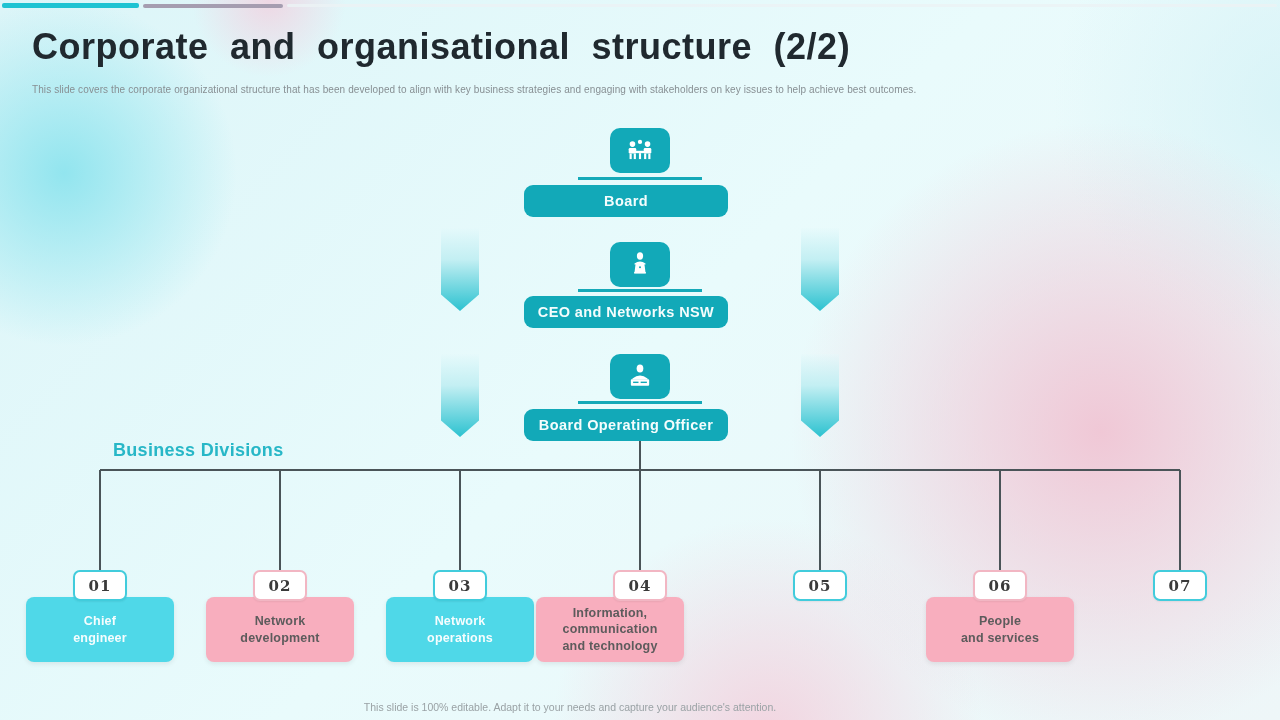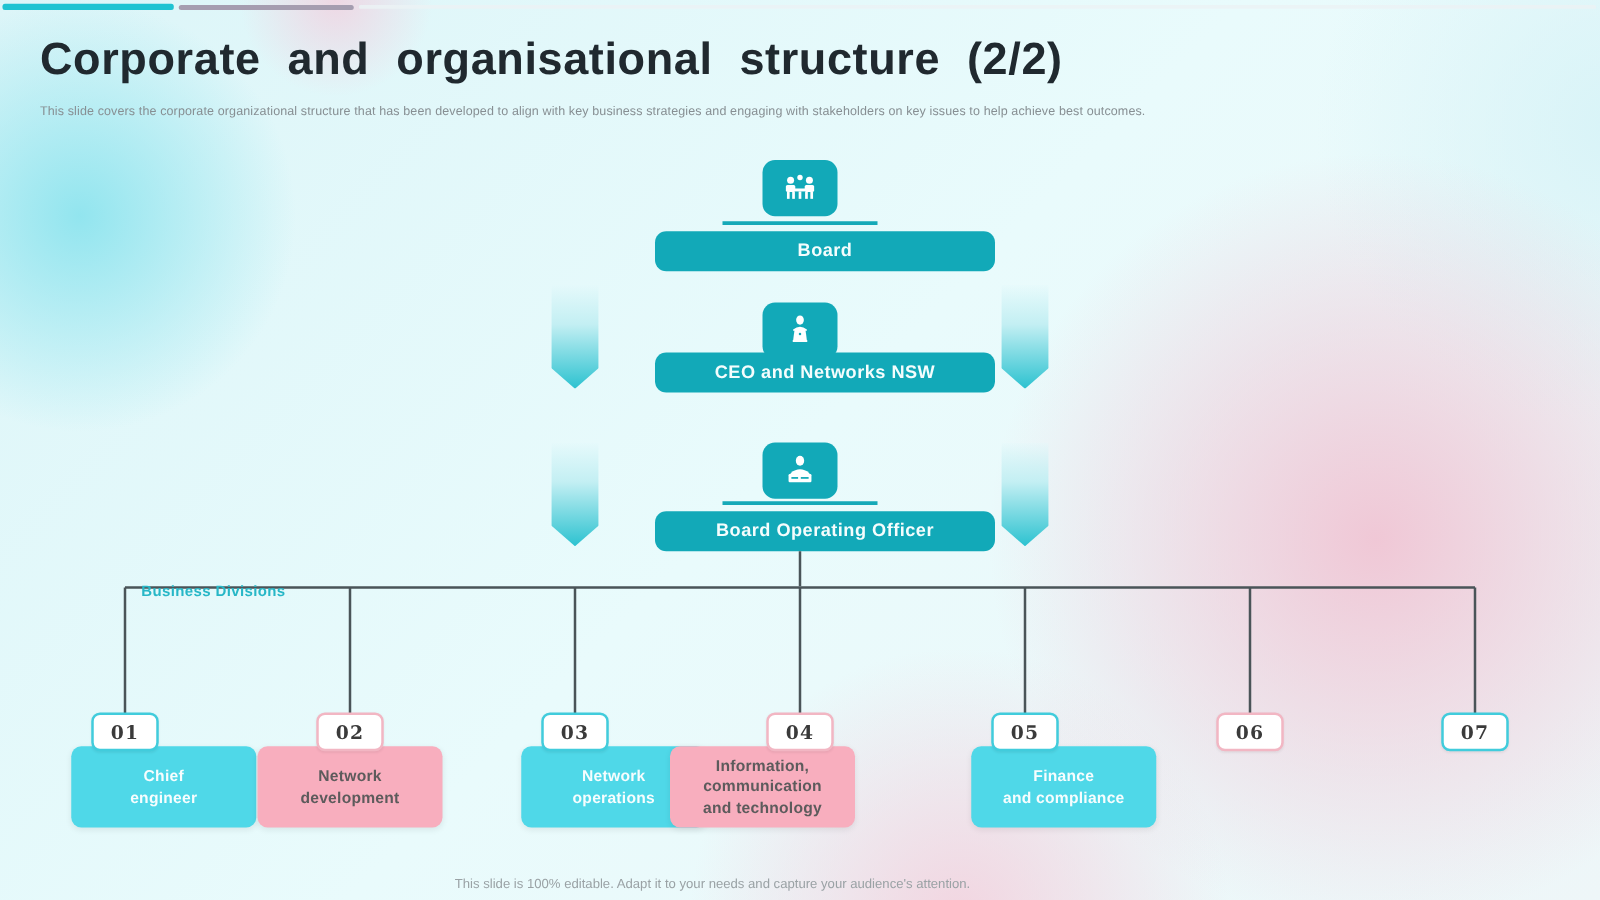--- a/index.html
+++ b/index.html
@@ -37,62 +37,62 @@
   .icon-tile {
     position:absolute; left:610px; width:60px; height:45px;
     background:#12a9b8; border-radius:10px;
     display:flex; align-items:center; justify-content:center;
   }
   .icon-tile svg { display:block; }
   .node-underline {
     position:absolute; left:578px; width:124px; height:3px; background:#15a9b8;
   }
   .node-label {
-    position:absolute; left:524px; width:272px; height:32px;
+    position:absolute; left:524px; width:204px; height:32px;
     background:#12a9b8; border-radius:9px;
     display:flex; align-items:center; justify-content:center;
     color:#f4fdfd; font-weight:bold; font-size:14.5px; letter-spacing:0.4px;
   }
 
   
   .down-arrow {
     position:absolute; width:38px; height:83px;
     background:linear-gradient(180deg, rgba(228,249,251,0.25) 0%, #c3eff3 38%, #2cc2d0 100%);
     clip-path:polygon(0 0, 100% 0, 100% 80%, 50% 100%, 0 80%);
   }
 
   
   .line { position:absolute; background:#4a5458; }
   .stem       { left:639px;  top:441px; width:1.5px; height:28px; }
   .h-connector{ left:100px;  top:469px; width:1080px; height:1.5px; }
   .drop       { top:470px;   width:1.5px; height:102px; }
 
   .divisions-heading {
-    position:absolute; left:113px; top:466px;
-    font-size:12px; font-weight:bold; color:#27b7c7; letter-spacing:0.3px;
+    position:absolute; left:113px; top:440px;
+    font-size:18px; font-weight:bold; color:#27b7c7; letter-spacing:0.3px;
   }
 
   .badge {
     position:absolute; top:570px; width:54px; height:31px;
     background:#ffffff; border-radius:7px; z-index:2;
     display:flex; align-items:center; justify-content:center;
     font-family:"DejaVu Serif", serif; font-weight:bold; font-size:15px;
     color:#3a3a3a; letter-spacing:1px;
     box-shadow:0 1px 2px rgba(0,0,0,0.06);
   }
   .badge.cyan { border:2px solid #41ccdc; }
   .badge.pink { border:2px solid #f2b6c3; }
 
   .division-box {
     position:absolute; top:597px; width:148px; height:65px; border-radius:8px;
     display:flex; align-items:center; justify-content:center; text-align:center;
     font-weight:bold; font-size:12.5px; line-height:1.32; letter-spacing:0.2px;
     white-space:pre-line; box-shadow:0 2px 5px rgba(0,0,0,0.08); z-index:1;
   }
-  .division-box.cyan { background:#4fd8e8; color:rgba(255,255,255,0.95);margin-left:31px; }
+  .division-box.cyan { background:#4fd8e8; color:rgba(255,255,255,0.95); }
   .division-box.pink { background:#f8aebe; color:#5d5b5c; }
 
   .footer-note {
     position:absolute; left:0; top:701px; width:1140px; text-align:center;
     font-size:10.5px; color:#9aa2a5;
   }
 </style>
 </head>
 <body>
 
@@ -126,21 +126,21 @@
   <div class="icon-tile" style="top:242px">
     <svg width="26" height="30" viewBox="0 0 24 30" fill="#ffffff">
       <ellipse cx="12" cy="6" rx="3.1" ry="3.7"></ellipse>
       <path d="M6.5 13.5 Q12 9.4 17.5 13.5 L17.5 14.5 L6.5 14.5 Z"></path>
       <path d="M7.6 14 L16.4 14 L17.6 23 L6.4 23 Z"></path>
       <circle cx="12" cy="17.2" r="1" fill="#12a9b8"></circle>
       <rect x="6.2" y="22" width="11.6" height="1.6"></rect>
     </svg>
   </div>
   <div class="node-underline" style="top:289px"></div>
-  <div class="node-label" style="top:282px">CEO and Networks NSW</div>
+  <div class="node-label" style="top:296px">CEO and Networks NSW</div>
 
   <div class="icon-tile" style="top:354px">
     <svg width="30" height="28" viewBox="0 0 26 26" fill="#ffffff">
       <ellipse cx="13" cy="5.2" rx="3.1" ry="3.7"></ellipse>
       <path d="M6 14.4 Q13 8.8 20 14.4 L20 15.4 L6 15.4 Z"></path>
       <rect x="4.5" y="15" width="17" height="6.2" rx="0.9"></rect>
       <rect x="6.6" y="17.3" width="5" height="1.3" fill="#12a9b8"></rect>
       <rect x="13.6" y="17.3" width="5.8" height="1.3" fill="#12a9b8"></rect>
     </svg>
   </div>
@@ -174,18 +174,18 @@
 
   <div class="division-box cyan" style="left:26px">Chief
 engineer</div>
   <div class="division-box pink" style="left:206px">Network
 development</div>
   <div class="division-box cyan" style="left:386px">Network
 operations</div>
   <div class="division-box pink" style="left:536px">Information,
 communication
 and technology</div>
-  <div class="division-box cyan" style="left:746px">Finance
-and compliance</div>
+  <div class="division-box pink" style="left:926px">People
+and services</div>
 
   <div class="footer-note">This slide is 100% editable. Adapt it to your needs and capture your audience's attention.</div>
 
 </div>
 
 </body></html>

